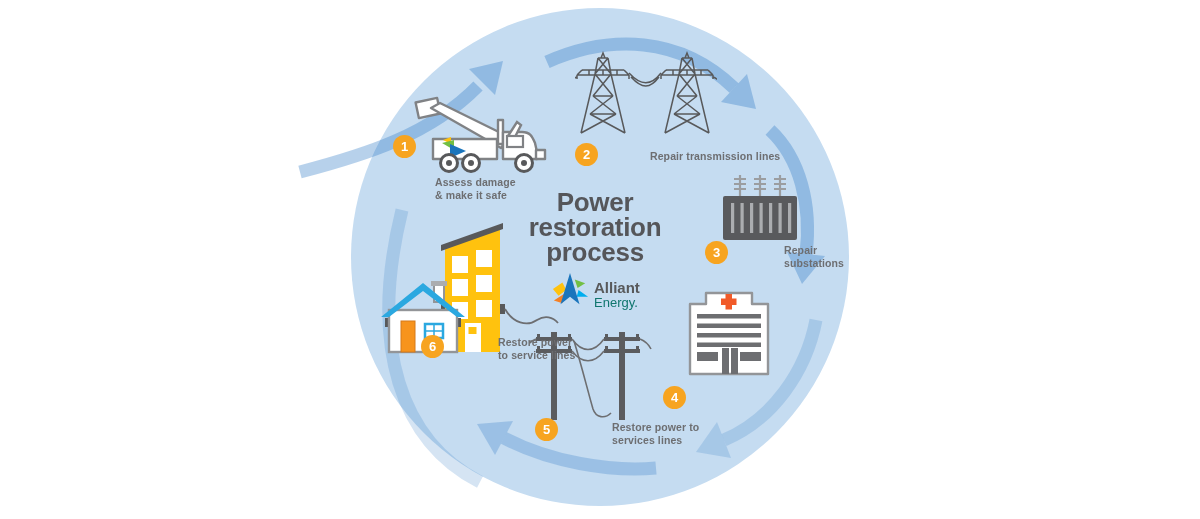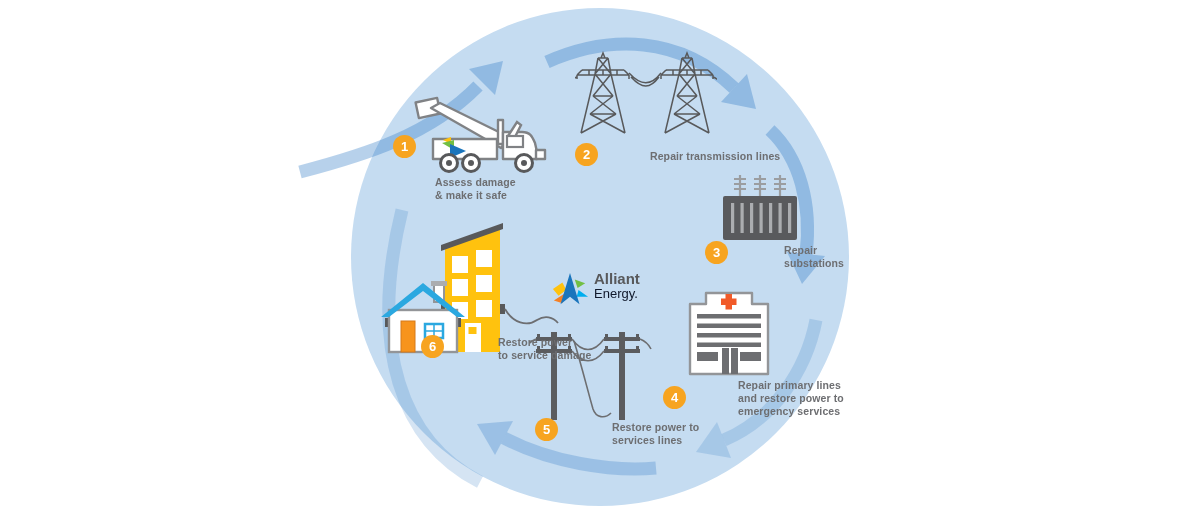--- a/index.html
+++ b/index.html
@@ -8,24 +8,24 @@
   #bg{position:absolute;left:0;top:0;}
   .icon{position:absolute;}
   .badge{position:absolute;width:23px;height:23px;border-radius:50%;background:#F7A420;
          color:#ffffff;font-weight:bold;font-size:13px;display:flex;align-items:center;
          justify-content:center;}
   .step-label{position:absolute;color:#6D6E71;font-weight:bold;font-size:10.5px;
               line-height:13px;white-space:pre-line;letter-spacing:.1px;padding-left:47px;}
   #title{position:absolute;left:495px;top:190px;width:200px;text-align:center;
          color:#55565A;font-weight:bold;font-size:26px;line-height:25px;
          white-space:pre-line;letter-spacing:-0.3px;}
-  #brand{position:absolute;left:551px;top:271px;display:flex;align-items:flex-start;gap:5px;}
+  #brand{position:absolute;left:551px;top:271px;display:flex;align-items:flex-end;gap:5px;}
   #brand .btxt{display:flex;flex-direction:column;line-height:1;}
   #brand .bname{color:#58595B;font-weight:bold;font-size:15px;}
-  #brand .bname2{color:#0f172a;font-size:13px;margin-top:1px;}
+  #brand .bname2{color:#0f766e;font-size:13px;margin-top:1px;}
 </style>
 </head>
 <body>
 
 <div id="stage">
 
   <svg id="bg" width="1200" height="519" viewBox="0 0 1200 519">
     <circle cx="600" cy="257" r="249" fill="#C5DCF1"></circle>
 
     <g>
@@ -213,28 +213,28 @@
   <div class="badge" style="left:705px;top:241px">3</div>
   <div class="badge" style="left:663px;top:386px">4</div>
   <div class="badge" style="left:535px;top:418px">5</div>
   <div class="badge" style="left:421px;top:335px">6</div>
 
   <div class="step-label" style="left:388px;top:176px">Assess damage
 &amp; make it safe</div>
   <div class="step-label" style="left:603px;top:150px">Repair transmission lines</div>
   <div class="step-label" style="left:737px;top:244px">Repair
 substations</div>
-  <div class="step-label" style="left:691px;top:379px">Repair primary lines
-and restore power to
-emergency services</div>
   <div class="step-label" style="left:565px;top:421px">Restore power to
 services lines</div>
   <div class="step-label" style="left:451px;top:336px">Restore power
-to service damage</div>
-
+to service lines</div>
+
+  <div id="title">Power
+restoration
+process</div>
 
   <div id="brand">
     <svg width="38" height="38" viewBox="0 0 40 40">
       <polygon points="2,19 12,12 16,20 8,26" fill="#FFC20E"></polygon>
       <polygon points="3,31 14,24 12,34" fill="#F58025"></polygon>
       <polygon points="25,9 36,13 28,18" fill="#72BF44"></polygon>
       <polygon points="29,20 39,27 27,27" fill="#00AEEF"></polygon>
       <polygon points="20,2 30,35 20,27 10,35" fill="#1B75BC"></polygon>
     </svg>
     <div class="btxt">

